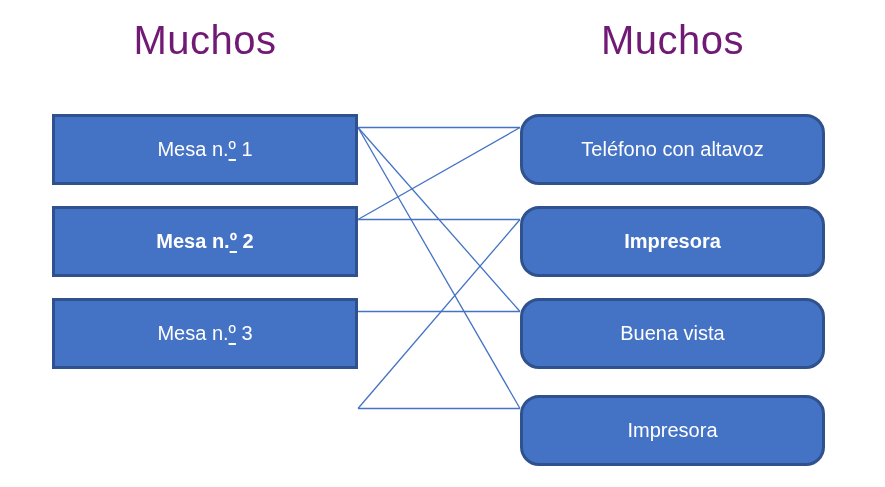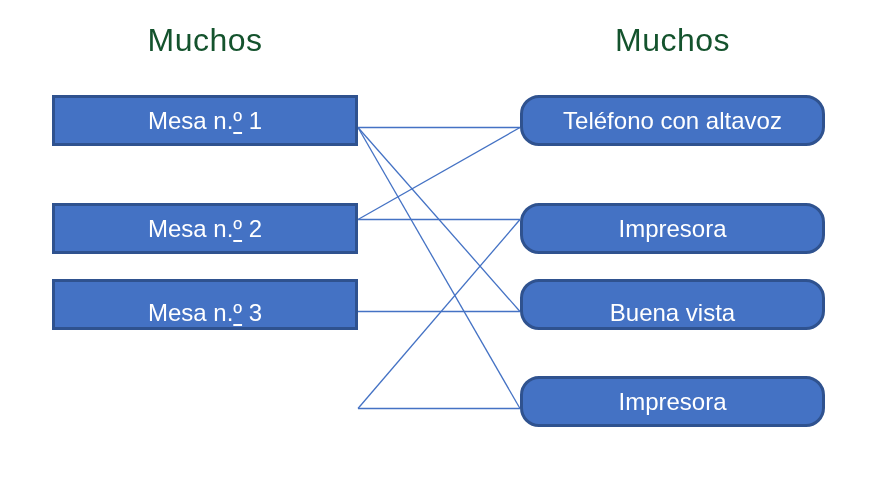--- a/index.html
+++ b/index.html
@@ -14,45 +14,46 @@
     height: 487px;
     background: #ffffff;
     overflow: hidden;
   }
   .col-header {
     position: absolute;
     top: 16px;
     height: 48px;
     line-height: 48px;
     text-align: center;
-    font-size: 32px;
+    font-size: 40px;
     font-weight: 400;
-    color: #14532d;
+    color: #701a75;
     letter-spacing: 0.5px;
   }
   .col-header.left  { left: 52px;  width: 306px; }
   .col-header.right { left: 520px; width: 305px; }
   .node {
     position: absolute;
     box-sizing: border-box;
-    height: 51px;
+    height: 71px;
     background: var(--box-fill, #4472C4);
     border: 3px solid var(--box-border, #2F528F);
     color: #ffffff;
-    font-size: 24px;
+    font-size: 20px;
     display: flex;
     align-items: center;
     justify-content: center;
     white-space: pre;
+    margin-top: 19px;
   }
   .node.left  { left: 52px;  width: 306px; }
   .node.right { left: 520px; width: 305px; border-radius: 19px; }
   .row-0 { top: 95px; }
-  .row-1 { top: 203px; }
-  .row-2 { top: 279px; align-items: flex-end; }
+  .row-1 { top: 187px; font-weight: bold; }
+  .row-2 { top: 279px; }
   .row-3 { top: 376px; }
   .ordinal { text-decoration: underline; text-underline-offset: 3px; }
   svg.connectors {
     position: absolute;
     left: 0; top: 0;
     width: 885px;
     height: 487px;
     pointer-events: none;
   }
 </style>

